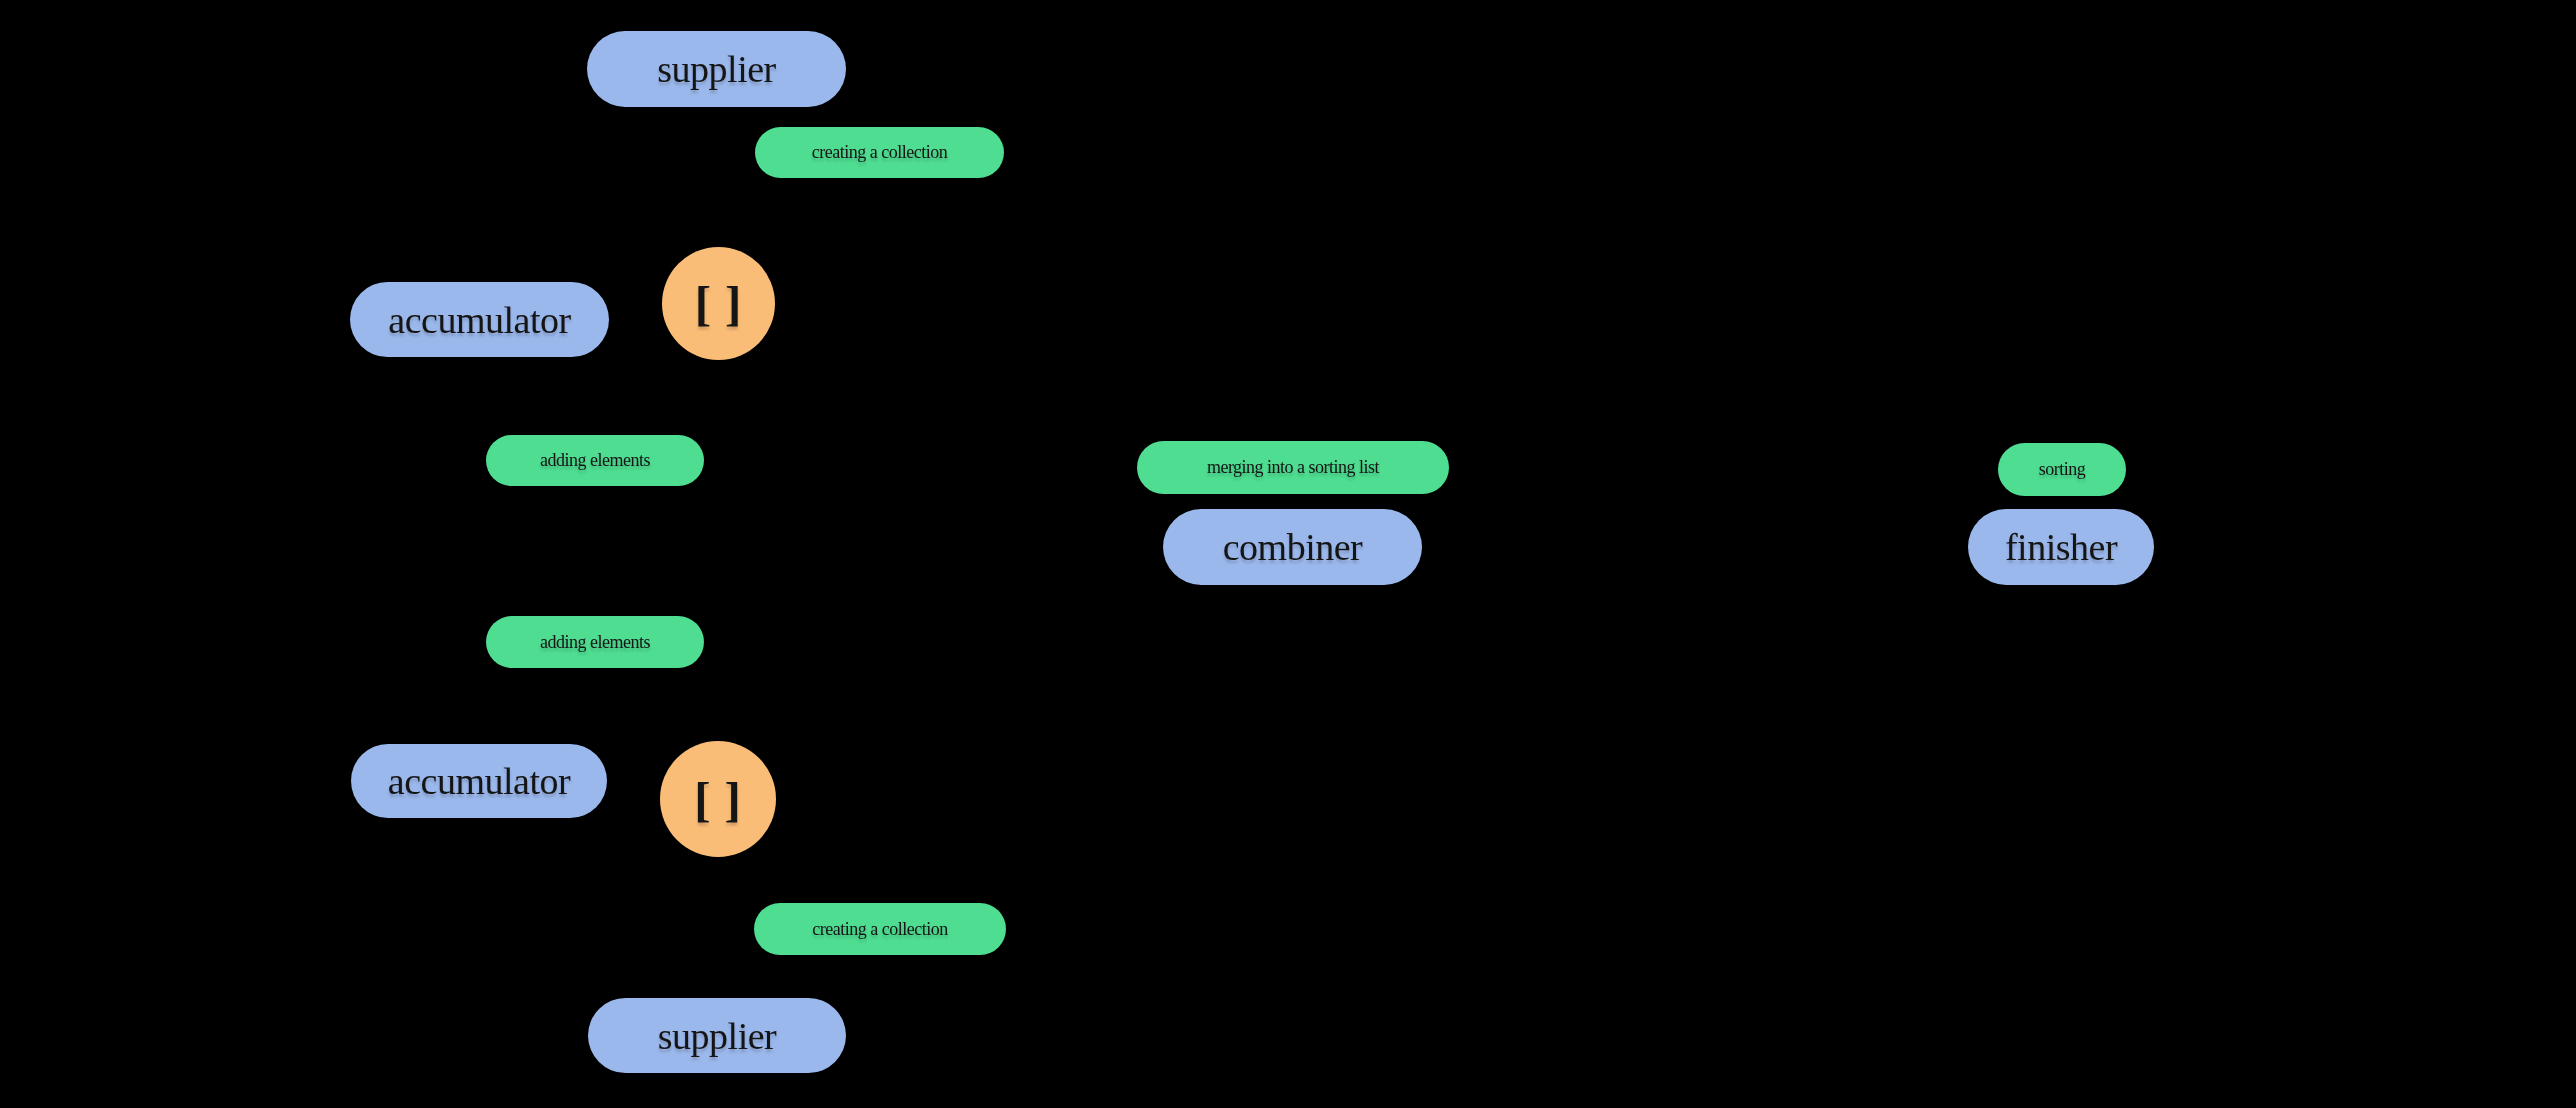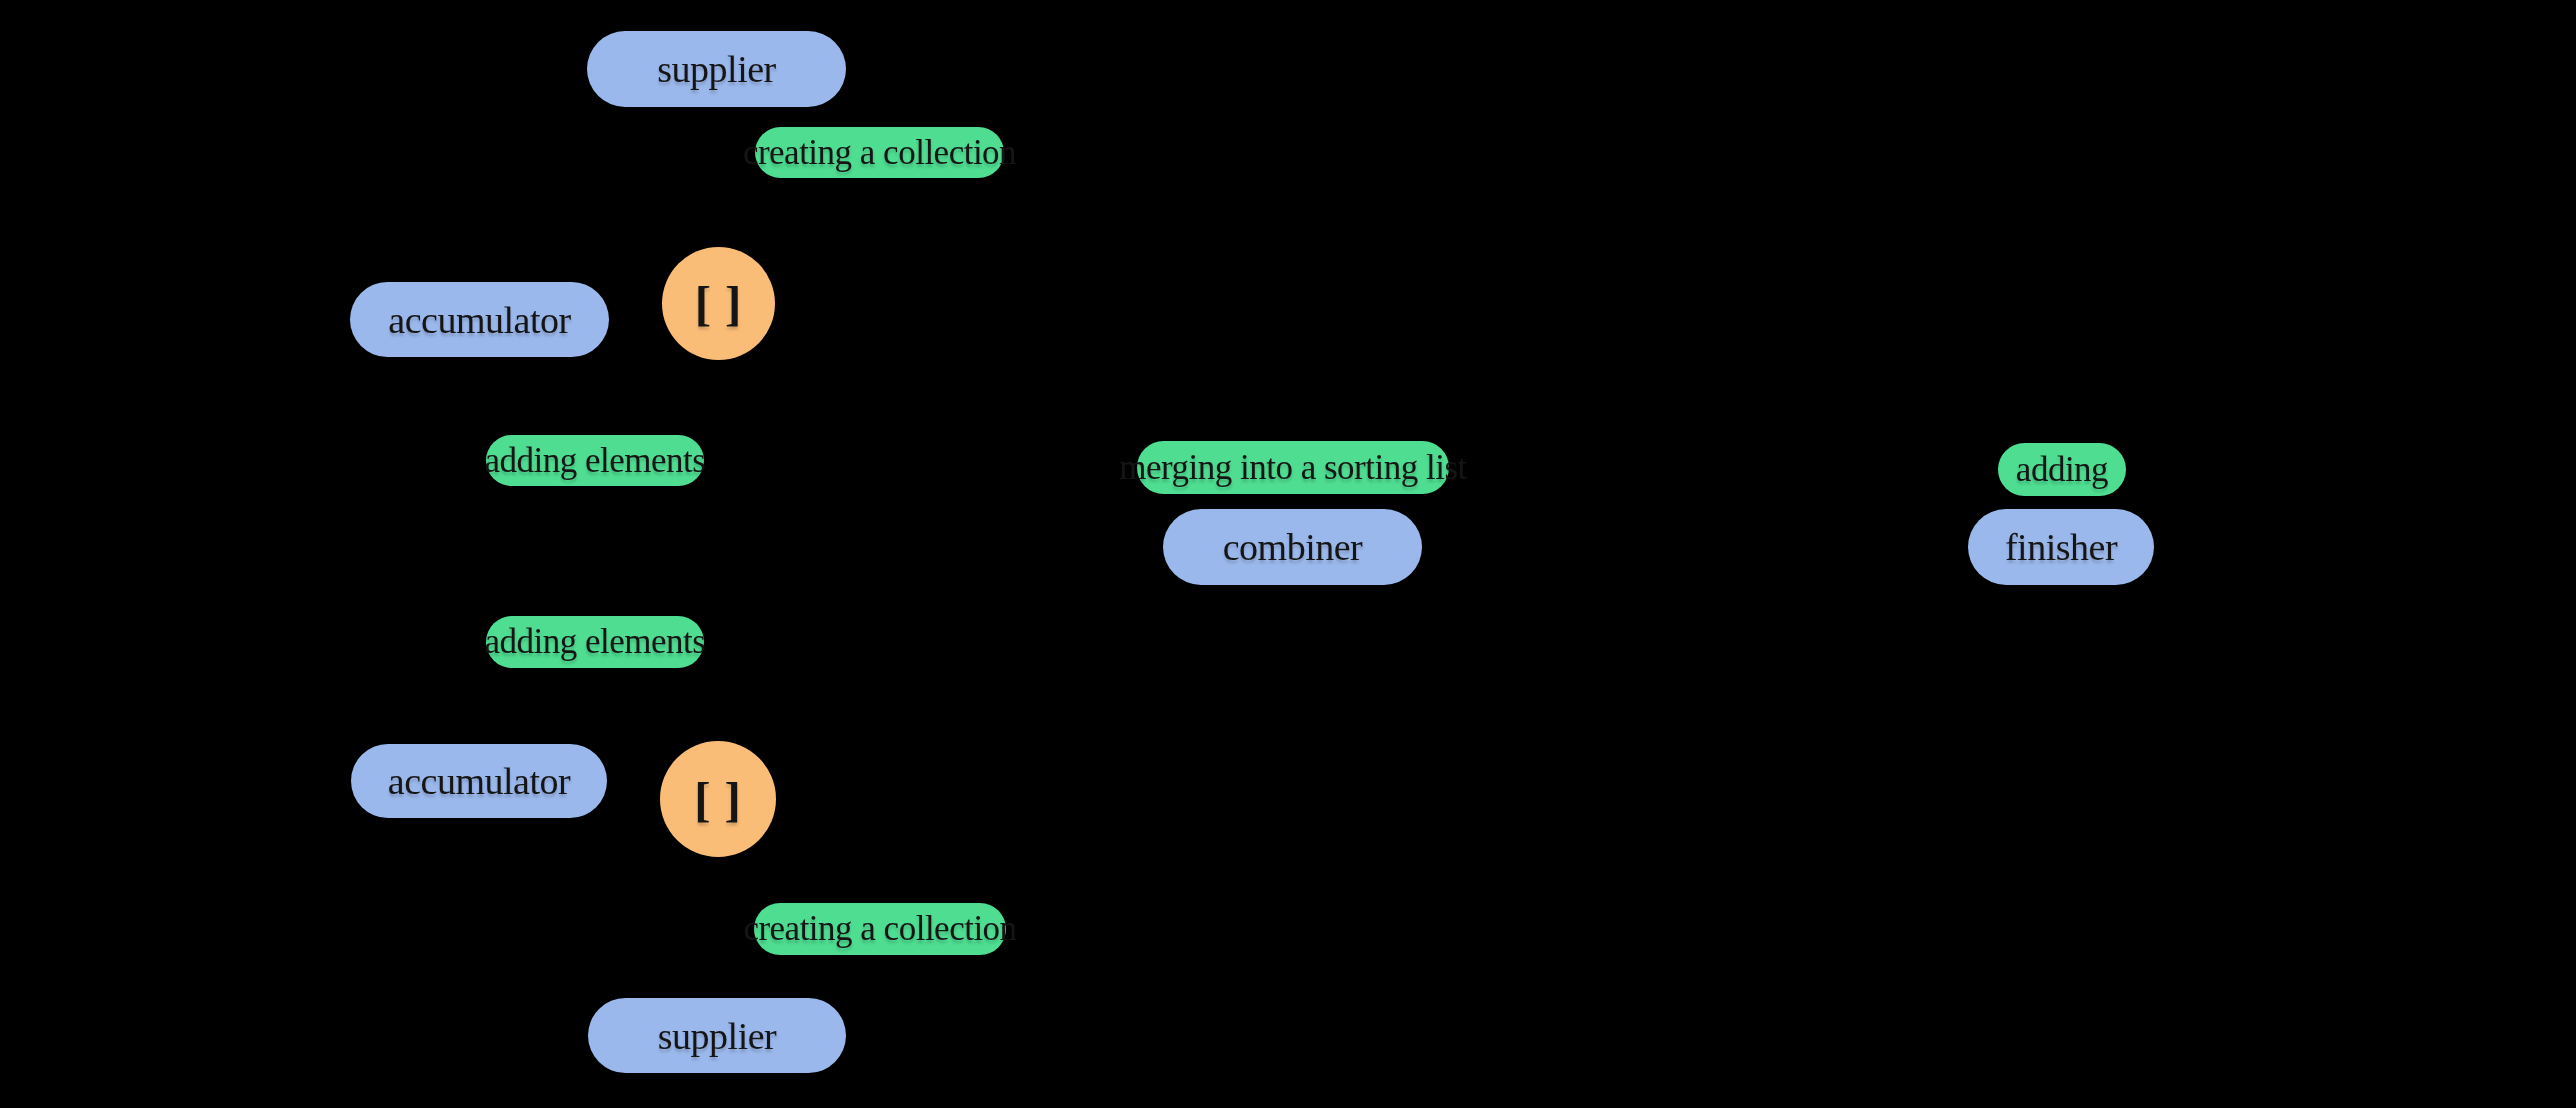--- a/index.html
+++ b/index.html
@@ -27,21 +27,21 @@
   }
   .pill {
     background: var(--blue, #9bb8ec);
     border-radius: 947px;
     font-size: 38px;
     letter-spacing: -0.5px;
   }
   .badge {
     background: var(--green, #4edd91);
     border-radius: 947px;
-    font-size: 35px;
+    font-size: 18px;
     letter-spacing: -0.5px;
   }
   .circle {
     background: var(--orange, #fabd77);
     border-radius: 50%;
     font-size: 49px;
     font-weight: 700;
     letter-spacing: 0.9px;
   }
   
@@ -70,21 +70,21 @@
   <div class="node badge" id="creating-top">creating a collection</div>
 
   <div class="node circle" id="collection-top">[ ]</div>
 
   <div class="node pill" id="accumulator-top">accumulator</div>
 
   <div class="node badge" id="adding-1">adding elements</div>
 
   <div class="node badge" id="merging">merging into a sorting list</div>
 
-  <div class="node badge" id="sorting">adding</div>
+  <div class="node badge" id="sorting">sorting</div>
 
   <div class="node pill" id="finisher">finisher</div>
 
   <div class="node pill" id="combiner">combiner</div>
 
   <div class="node badge" id="adding-2">adding elements</div>
 
   <div class="node circle" id="collection-bottom">[ ]</div>
 
   <div class="node pill" id="accumulator-bottom">accumulator</div>

